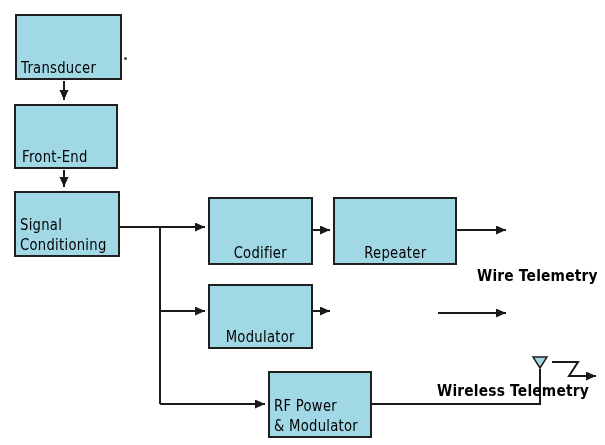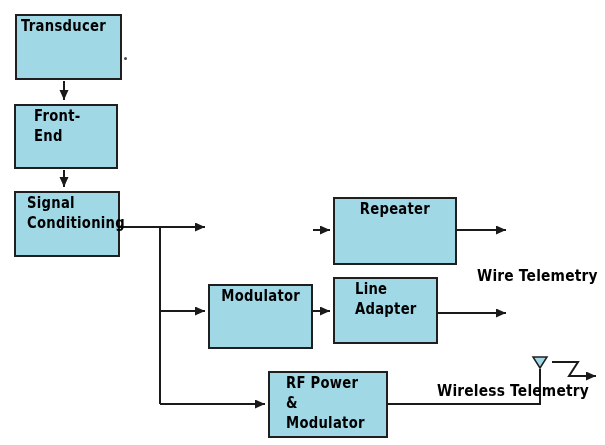--- a/index.html
+++ b/index.html
@@ -2,37 +2,37 @@
 <html><head>
 <meta charset="utf-8">
 <style>
   html,body{margin:0;padding:0;background:#ffffff;}
   body{width:605px;height:445px;font-family:"DejaVu Sans","Liberation Sans",sans-serif;}
   .stage{position:relative;width:605px;height:445px;background:#ffffff;overflow:hidden;}
   .connectors{position:absolute;left:0;top:0;z-index:1;}
   .block{
     position:absolute;z-index:2;box-sizing:border-box;
     background:#a0d8e6;border:2px solid #1f1f1f;
-    display:flex;align-items:flex-start;
-    color:#000;font-weight:bold;font-size:15px;line-height:20px;
+    display:flex;align-items:flex-end;
+    color:#000;font-weight:normal;font-size:15px;line-height:20px;
   }
   .block-label{
     display:inline-block;white-space:pre-line;letter-spacing:.3px;
     transform:scaleX(.88);transform-origin:left center;
   }
   .block.center{justify-content:center;}
   .block.center .block-label{transform-origin:center center;text-align:center;}
   .b-transducer{left:15px;top:14px;width:107px;height:66px;padding-left:4px;}
-  .b-frontend{left:14px;top:104px;width:104px;height:65px;padding-left:18px;}
-  .b-signal{left:14px;top:191px;width:106px;height:66px;padding-left:11px;}
+  .b-frontend{left:14px;top:104px;width:104px;height:65px;padding-left:6px;}
+  .b-signal{left:14px;top:191px;width:106px;height:66px;padding-left:4px;}
   .b-codifier{left:208px;top:197px;width:105px;height:68px;}
   .b-repeater{left:333px;top:197px;width:124px;height:68px;}
   .b-modulator{left:208px;top:284px;width:105px;height:65px;}
   .b-lineadapter{left:333px;top:277px;width:105px;height:67px;padding-left:20px;}
-  .b-rfpower{left:268px;top:371px;width:120px;height:67px;padding-left:16px;}
+  .b-rfpower{left:268px;top:371px;width:104px;height:67px;padding-left:4px;}
   .annot{
     position:absolute;z-index:2;color:#000;font-weight:bold;font-size:15px;
     letter-spacing:.2px;white-space:nowrap;
   }
   .annot .annot-text{display:inline-block;transform:scaleX(.92);transform-origin:left center;}
   .a-wire{left:477px;top:267px;}
   .a-wireless{left:437px;top:339px;margin-top:43px;}
   .stray-dot{position:absolute;left:124px;top:57px;width:3px;height:3px;background:#4a4a4a;border-radius:50%;z-index:2;}
 </style>
 </head>
@@ -82,33 +82,32 @@
 
   <div class="block b-frontend">
     <span class="block-label">Front-End</span>
   </div>
 
   <div class="block b-signal">
     <span class="block-label">Signal
 Conditioning</span>
   </div>
 
+  <div class="block b-codifier center">
+    <span class="block-label">Codifier</span>
+  </div>
 
   <div class="block b-repeater center">
     <span class="block-label">Repeater</span>
   </div>
 
   <div class="block b-modulator center">
     <span class="block-label">Modulator</span>
   </div>
 
-  <div class="block b-lineadapter">
-    <span class="block-label">Line
-Adapter</span>
-  </div>
 
   <div class="block b-rfpower">
     <span class="block-label">RF Power
 &amp; Modulator</span>
   </div>
 
   <div class="annot a-wire">
     <span class="annot-text">Wire Telemetry</span>
   </div>
 

